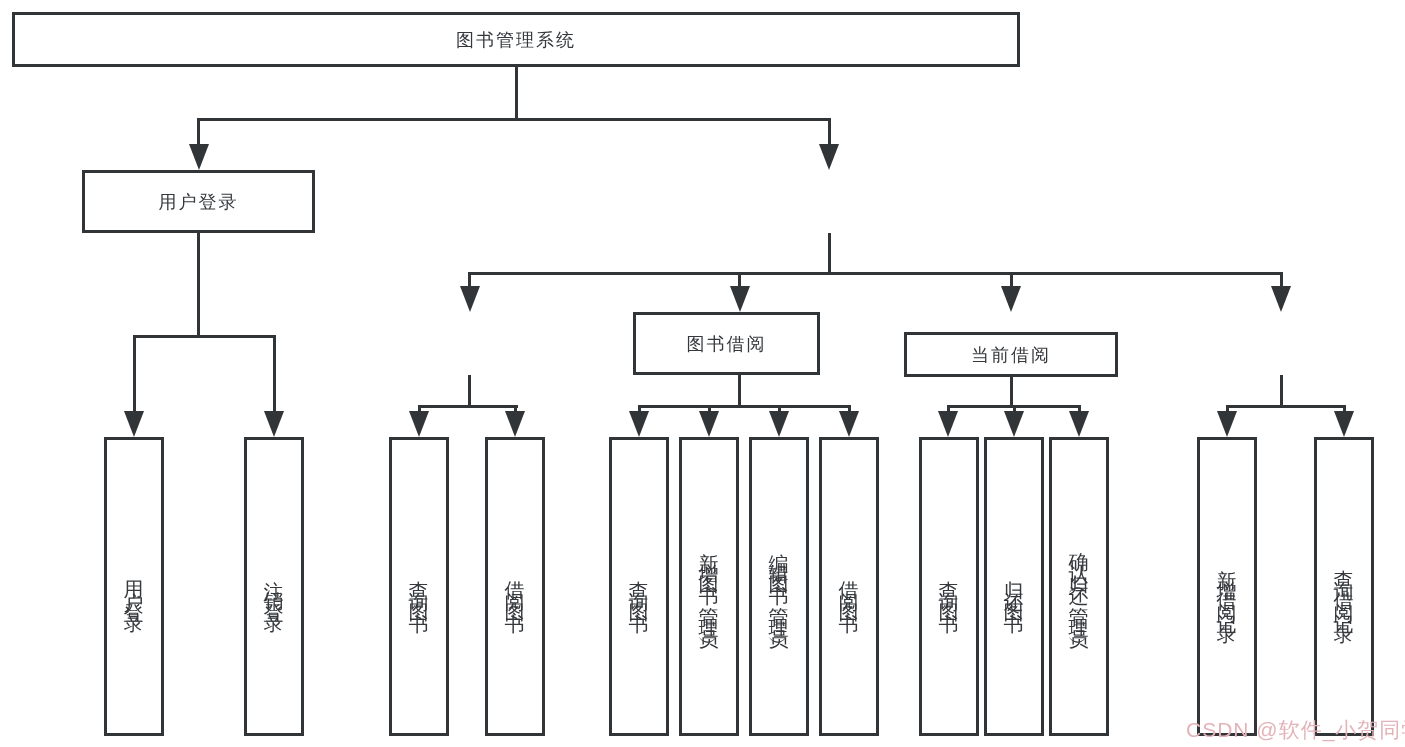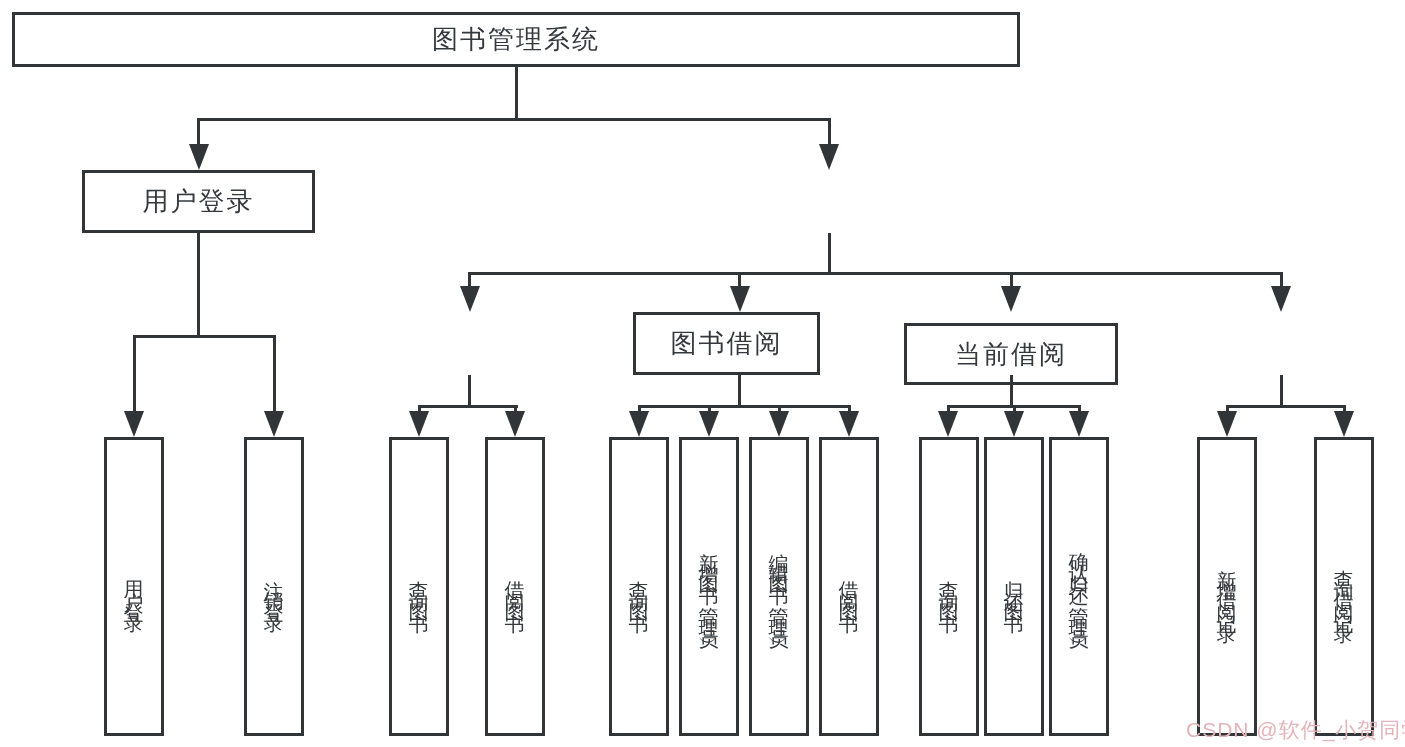--- a/index.html
+++ b/index.html
@@ -16,21 +16,21 @@
     overflow:hidden;
   }
   .box{
     position:absolute;
     box-sizing:border-box;
     border:3px solid var(--line);
     background:#ffffff;
     display:flex;align-items:center;justify-content:center;
     color:var(--text);
   }
-  .box-h{font-size:26px;letter-spacing:2px;white-space:nowrap;}
+  .box-h{font-size:18px;letter-spacing:2px;white-space:nowrap;}
   .box-v .vtext{
     writing-mode:vertical-rl;
     text-orientation:mixed;
     font-size:20px;
     letter-spacing:11px;
     line-height:1;
     color:var(--text);
   }
   .hline,.vline{position:absolute;background:var(--line);}
   .hline{height:3px;}
@@ -86,21 +86,21 @@
   <div class="vline" style="left:1010px;top:272px;height:16px"></div>
   <div class="vline" style="left:1280px;top:272px;height:16px"></div>
   <div class="arrow" style="left:460px;top:286px"></div>
   <div class="arrow" style="left:730px;top:286px"></div>
   <div class="arrow" style="left:1001px;top:286px"></div>
   <div class="arrow" style="left:1271px;top:286px"></div>
 
   <div class="box box-h" style="left:633px;top:312px;width:187px;height:63px">
     <span>图书借阅</span>
   </div>
-  <div class="box box-h" style="left:904px;top:323px;width:214px;height:62px">
+  <div class="box box-h" style="left:904px;top:332px;width:214px;height:45px">
     <span>当前借阅</span>
   </div>
 
   <div class="vline" style="left:468px;top:375px;height:30px"></div>
   <div class="hline" style="left:418px;top:405px;width:100px"></div>
   <div class="vline" style="left:418px;top:405px;height:9px"></div>
   <div class="vline" style="left:514px;top:405px;height:9px"></div>
   <div class="arrow" style="left:409px;top:411px"></div>
   <div class="arrow" style="left:505px;top:411px"></div>
 

